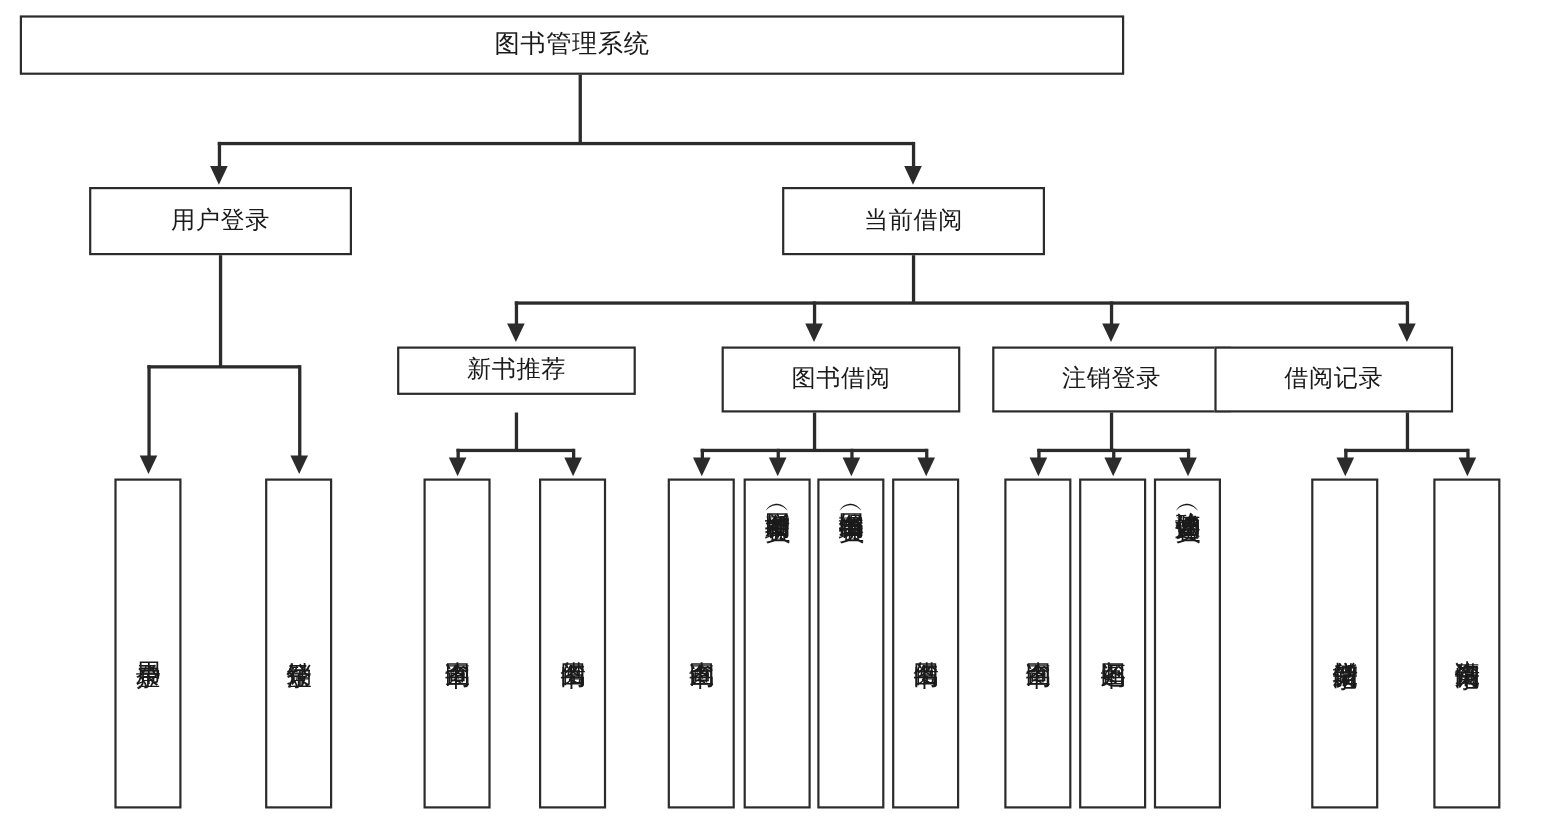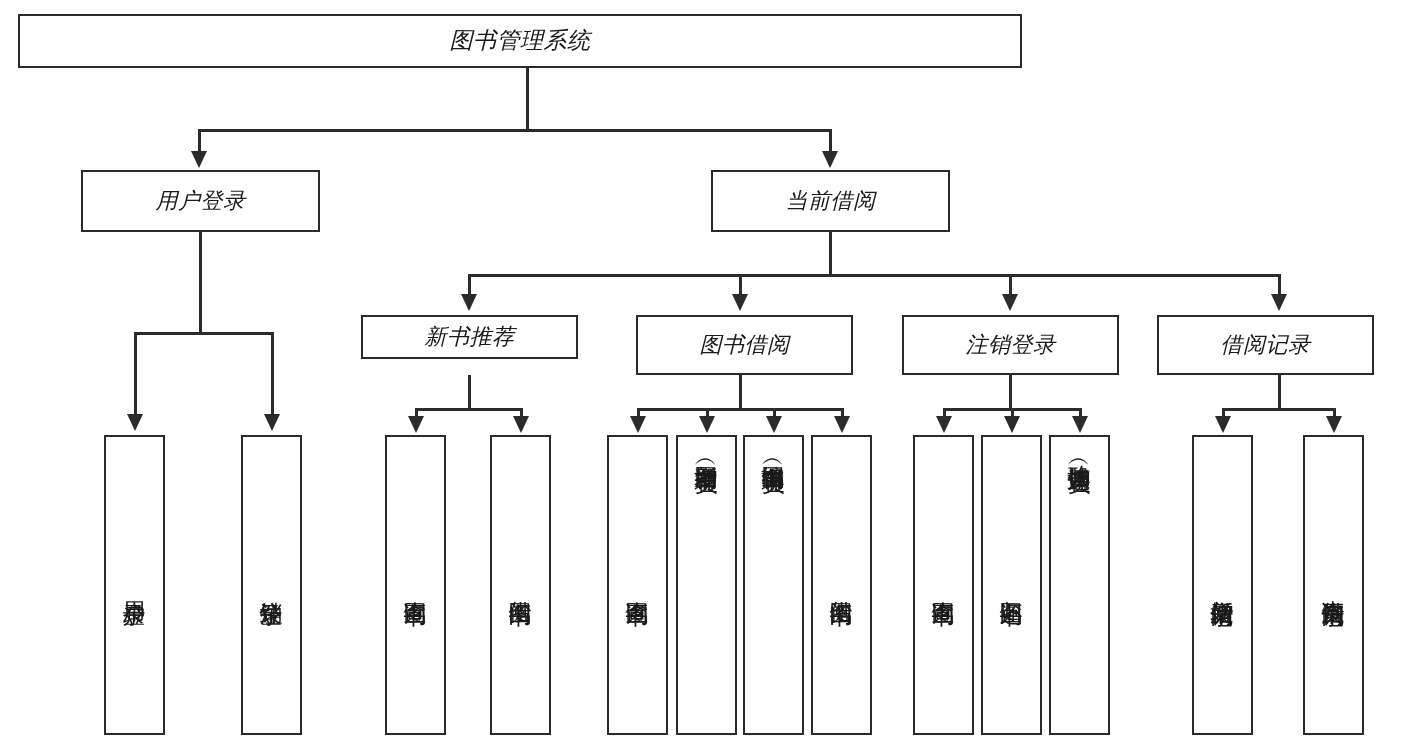--- a/index.html
+++ b/index.html
@@ -26,21 +26,20 @@
     border: 2.5px solid #2b2b2b;
     display: flex;
     align-items: center;
     justify-content: center;
     color: #1a1a1a;
   }
   .node.h-node {
     font-size: 22px;
     line-height: 1.2;
     letter-spacing: 0.5px;
-    font-style: italic;
   }
   .node.root {
     font-size: 23px;
   }
   
   .node.v-node {
     align-items: flex-start;
     justify-content: center;
     padding-top: 10px;
   }
@@ -129,27 +128,27 @@
 
   <div class="vline" style="left:1009px; top:274px; height:22px;"></div>
   <div class="arrow" style="left:1002px; top:294px;"></div>
 
   <div class="vline" style="left:1278px; top:274px; height:22px;"></div>
   <div class="arrow" style="left:1271px; top:294px;"></div>
 
   <div class="node h-node" style="left:361px; top:315px; width:217px; height:44px;">
     <span>新书推荐</span>
   </div>
-  <div class="node h-node" style="left:636px; top:315px; width:217px; height:60px;">
+  <div class="node h-node" style="left:656px; top:315px; width:217px; height:60px;">
     <span>图书借阅</span>
   </div>
   <div class="node h-node" style="left:902px; top:315px; width:217px; height:60px;">
     <span>注销登录</span>
   </div>
-  <div class="node h-node" style="left:1157px; top:315px; width:217px; height:60px;">
+  <div class="node h-node" style="left:1104px; top:315px; width:217px; height:60px;">
     <span>借阅记录</span>
   </div>
 
   <div class="vline" style="left:468px; top:375px; height:35px;"></div>
   <div class="hline" style="left:415px; top:408px; width:107px;"></div>
   <div class="vline" style="left:415px; top:408px; height:10px;"></div>
   <div class="arrow" style="left:408px; top:416px;"></div>
   <div class="vline" style="left:520px; top:408px; height:10px;"></div>
   <div class="arrow" style="left:513px; top:416px;"></div>
 

